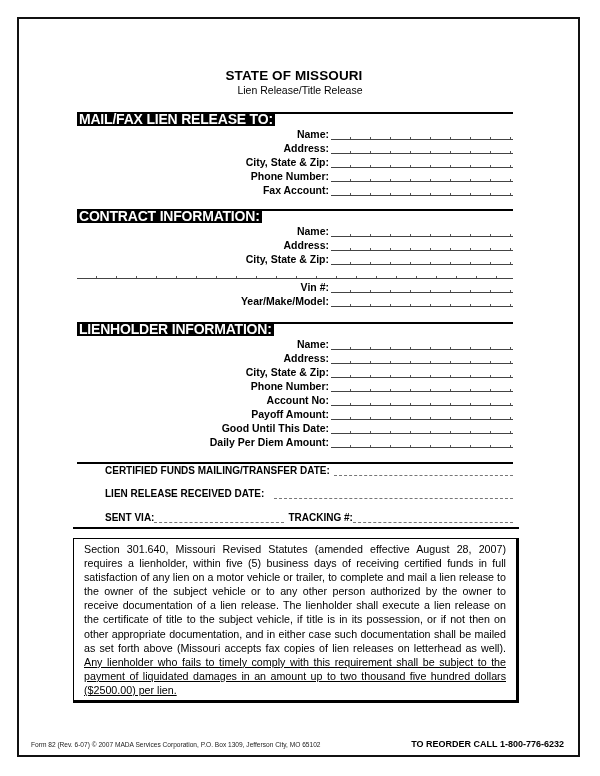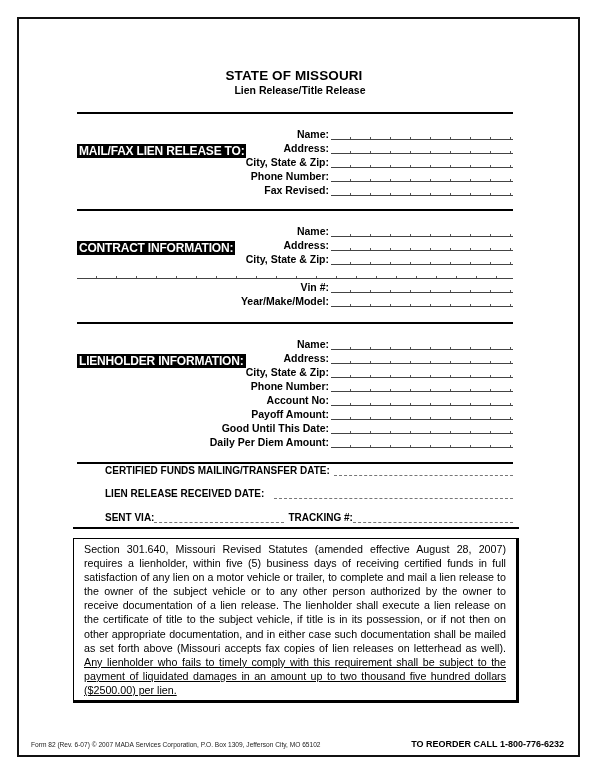--- a/index.html
+++ b/index.html
@@ -3,26 +3,26 @@
   <meta charset="utf-8">
   <style>
     html, body { margin: 0; padding: 0; background: #ffffff; }
     body { width: 600px; height: 776px; position: relative; overflow: hidden;
            font-family: "Liberation Sans", "DejaVu Sans", sans-serif; color: #000; }
     .page-border { position: absolute; left: 17px; top: 17px; width: 563px; height: 740px;
                    border: 2px solid #111; border-right-width: 2px; box-sizing: border-box; }
     .title { position: absolute; top: 68px; left: 0; width: 588px; text-align: center;
              font-size: 13.5px; font-weight: bold; letter-spacing: 0.1px; }
     .subtitle { position: absolute; top: 84px; left: 0; width: 600px; text-align: center;
-                font-size: 10.5px; font-weight: bold; }
+                font-size: 10.5px; font-weight: normal; }
     .section { position: absolute; left: 77px; width: 436px; }
     .section-rule { position: absolute; left: 0; right: 0; top: 0; height: 2px; background: #000; }
     .section-header { position: absolute; left: 0; top: 0; background: #000; color: #fff;
-                      font-size: 12px; font-weight: bold; padding: 1px 2px 1px 2px;
-                      line-height: 12px; letter-spacing: -0.2px; margin-top: 32px; }
+                      font-size: 14px; font-weight: bold; padding: 1px 2px 1px 2px;
+                      line-height: 12px; letter-spacing: -0.2px; }
     .rows { position: absolute; left: 0; right: 0; top: 15px; }
     .row { display: flex; height: 14px; align-items: flex-end; }
     .row-label { width: 252px; text-align: right; font-size: 10.5px; font-weight: bold;
                  line-height: 13px; white-space: nowrap; padding-right: 2px; margin-top: 36px; }
     .row-line { flex: 1; height: 11px; border-bottom: 1px solid #444;
                 background-image: linear-gradient(#555,#555);
                 background-size: 1px 2px; background-repeat: repeat-x;
                 background-position: 0 100%; margin-bottom: 1px; }
     .row-line.dotted { background: repeating-linear-gradient(to right, transparent 0 19px, #555 19px 20px) bottom/100% 2px no-repeat; }
     .bottom-block { position: absolute; left: 77px; width: 436px; }
@@ -61,21 +61,21 @@
       </div>
     <div class="row">
         <span class="row-label">City, State &amp; Zip:</span>
         <span class="row-line dotted"></span>
       </div>
     <div class="row">
         <span class="row-label">Phone Number:</span>
         <span class="row-line dotted"></span>
       </div>
     <div class="row">
-        <span class="row-label">Fax Revised:</span>
+        <span class="row-label">Fax Account:</span>
         <span class="row-line dotted"></span>
       </div>
   </div>
 </div>
 
 <div class="section" style="top:209px;">
   <div class="section-rule"></div>
   <div class="section-header">CONTRACT INFORMATION:</div>
   <div class="rows">
     <div class="row">

